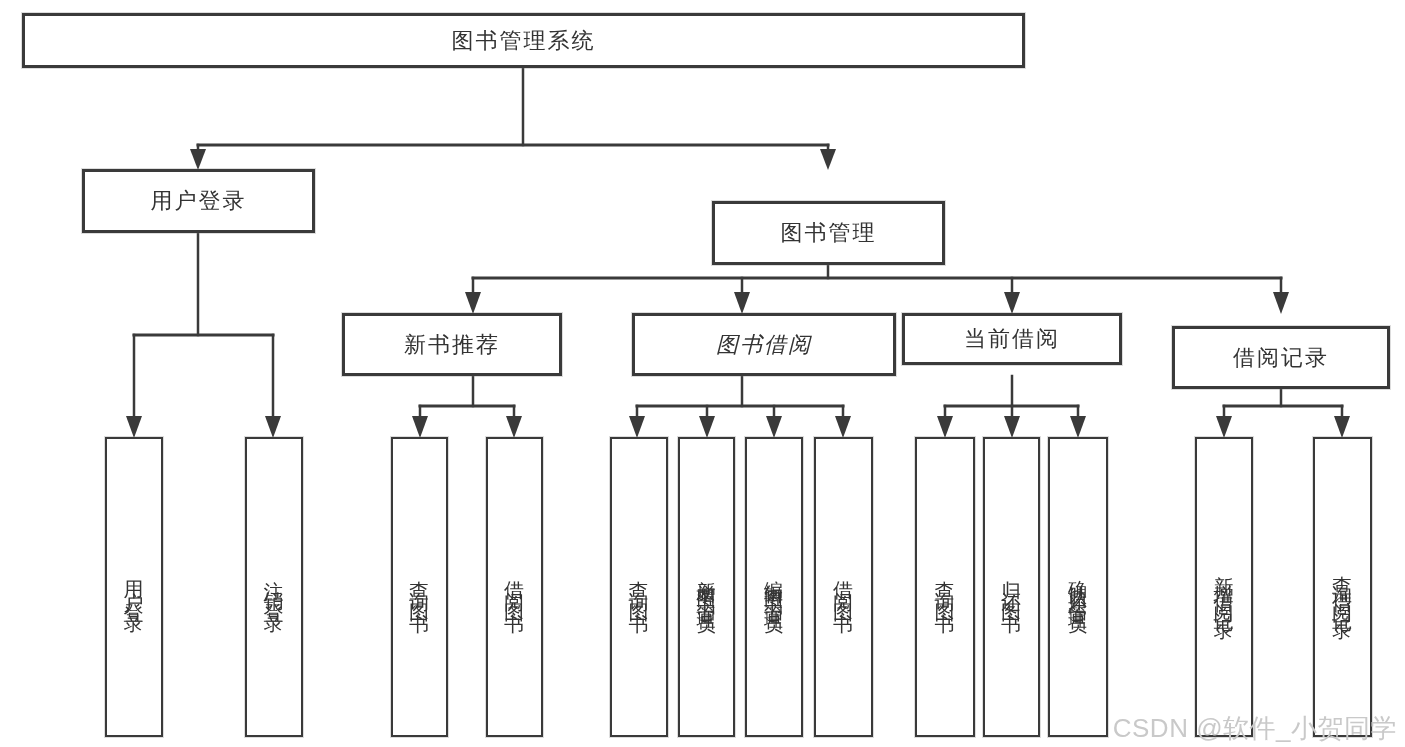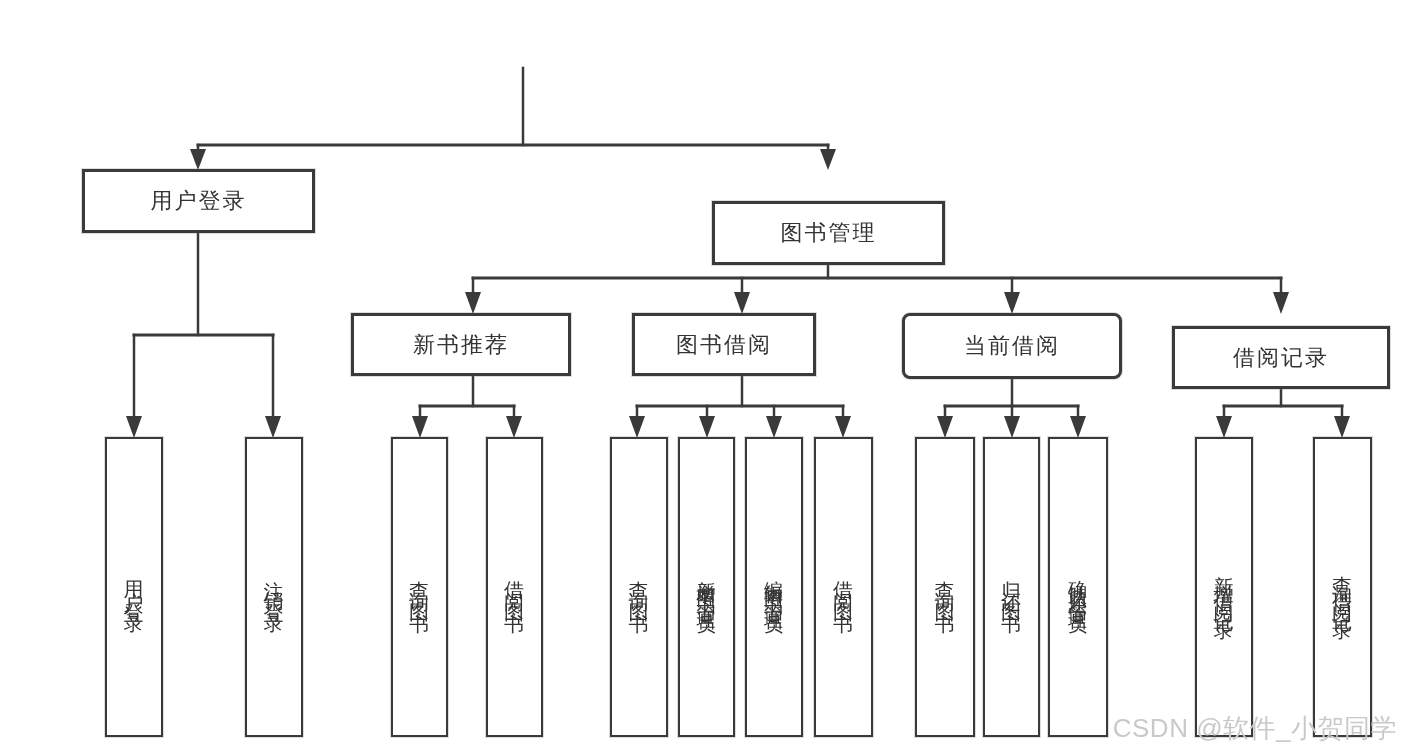--- a/index.html
+++ b/index.html
@@ -122,35 +122,38 @@
       <polygon points="766,416 782,416 774,438"></polygon>
       <polygon points="835,416 851,416 843,438"></polygon>
       <polygon points="937,416 953,416 945,438"></polygon>
       <polygon points="1004,416 1020,416 1012,438"></polygon>
       <polygon points="1070,416 1086,416 1078,438"></polygon>
       <polygon points="1216,416 1232,416 1224,438"></polygon>
       <polygon points="1334,416 1350,416 1342,438"></polygon>
     </g>
   </svg>
 
+  <div class="node" style="left:22px;top:13px;width:1003px;height:55px;">
+    <span class="hlabel">图书管理系统</span>
+  </div>
 
   <div class="node" style="left:82px;top:169px;width:233px;height:64px;">
     <span class="hlabel">用户登录</span>
   </div>
   <div class="node" style="left:712px;top:169px;width:233px;height:64px;margin-top:32px;">
     <span class="hlabel">图书管理</span>
   </div>
 
-  <div class="node" style="left:351px;top:313px;width:220px;height:63px;">
+  <div class="node" style="left:342px;top:313px;width:220px;height:63px;">
     <span class="hlabel">新书推荐</span>
   </div>
-  <div class="node" style="left:632px;top:313px;width:184px;height:63px;">
+  <div class="node" style="left:632px;top:313px;width:264px;height:63px;font-style:italic;">
     <span class="hlabel">图书借阅</span>
   </div>
-  <div class="node" style="left:902px;top:313px;width:220px;height:66px;border-radius:8px;">
+  <div class="node" style="left:902px;top:313px;width:220px;height:52px;">
     <span class="hlabel">当前借阅</span>
   </div>
   <div class="node" style="left:1172px;top:313px;width:218px;height:63px;margin-top:13px;">
     <span class="hlabel">借阅记录</span>
   </div>
 
   <div class="node leaf" style="left:105px;top:437px;width:58px;height:300px;">
     <span class="vlabel">用户登录</span>
   </div>
   <div class="node leaf" style="left:245px;top:437px;width:58px;height:300px;">

